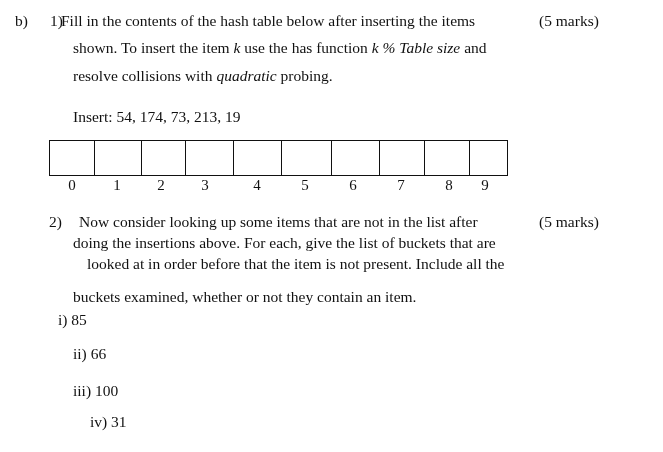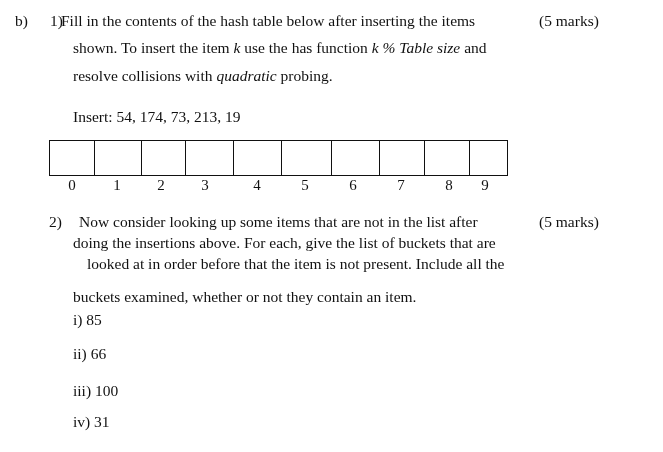--- a/index.html
+++ b/index.html
@@ -61,16 +61,16 @@
 <div class="idx" style="left:449px;">8</div>
 <div class="idx" style="left:485px;">9</div>
 
 <div class="abs line" style="left:49px; top:213px;">2)</div>
 <div class="abs line" style="left:539px; top:213px;">(5 marks)</div>
 <div class="abs line" style="left:79px; top:213px;">Now consider looking up some items that are not in the list after</div>
 <div class="abs line" style="left:73px; top:234px;">doing the insertions above. For each,  give the list of buckets that are</div>
 <div class="abs line" style="left:87px; top:255px;">looked at in order before that the item is not present. Include all the</div>
 <div class="abs line" style="left:73px; top:276px;margin-top:12px;">buckets examined, whether or not they contain an item.</div>
 
-<div class="abs line" style="left:73px; top:311px;">i)  85</div>
+<div class="abs line" style="left:58px; top:311px;">i)  85</div>
 <div class="abs line" style="left:73px; top:345px;">ii) 66</div>
 <div class="abs line" style="left:73px; top:382px;">iii) 100</div>
-<div class="abs line" style="left:73px; top:413px;">iv) 31</div>
+<div class="abs line" style="left:90px; top:413px;">iv) 31</div>
 
 </body></html>

